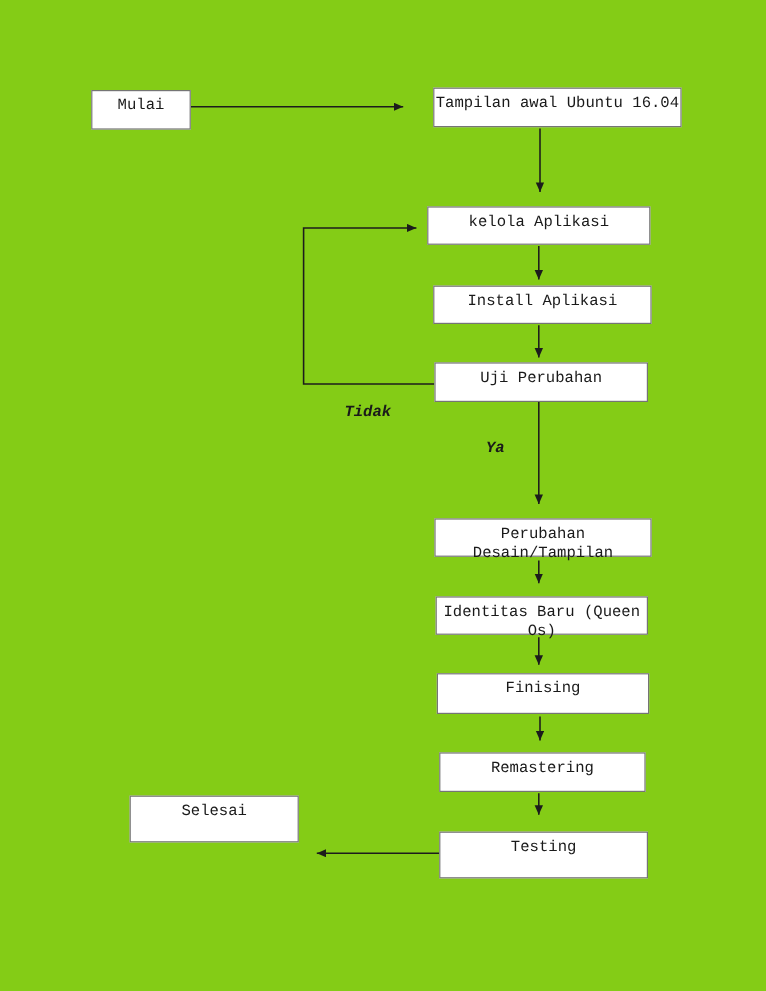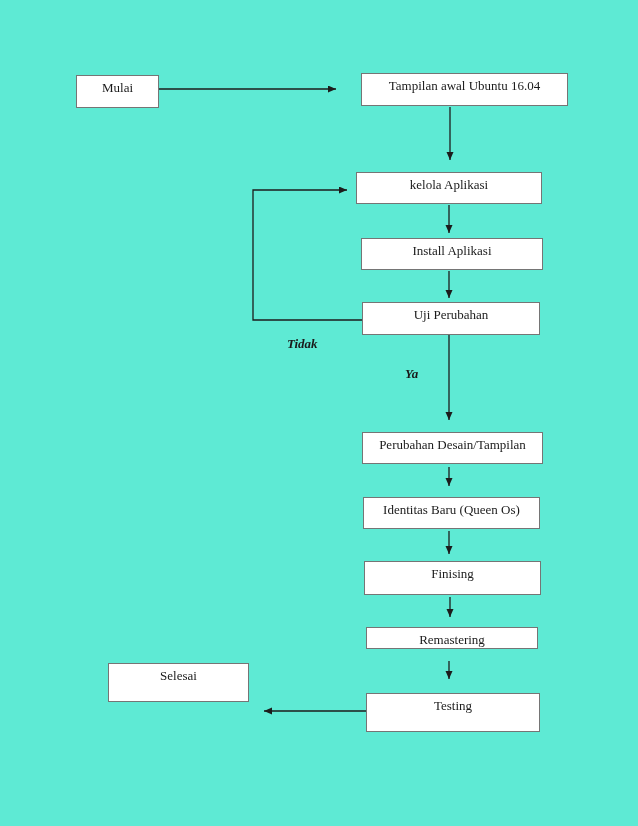--- a/index.html
+++ b/index.html
@@ -4,22 +4,22 @@
 <style>
   html, body {
     margin: 0;
     padding: 0;
     background: #ffffff;
   }
   .page {
     position: relative;
     width: 638px;
     height: 826px;
-    background: #5eead4;
-    font-family: Liberation Serif, serif;
+    background: #84cc16;
+    font-family: Liberation Mono, monospace;
     overflow: hidden;
   }
   .connector-layer {
     position: absolute;
     left: 0;
     top: 0;
     width: 638px;
     height: 826px;
   }
   .node {
@@ -44,21 +44,21 @@
   }
   
   .n-mulai       { left: 76px;  top: 75px;  width: 83px;  height: 33px; }
   .n-tampilan    { left: 361px; top: 73px;  width: 207px; height: 33px; }
   .n-kelola      { left: 356px; top: 172px; width: 186px; height: 32px; }
   .n-install     { left: 361px; top: 238px; width: 182px; height: 32px; }
   .n-uji         { left: 362px; top: 302px; width: 178px; height: 33px; }
   .n-perubahan   { left: 362px; top: 432px; width: 181px; height: 32px; }
   .n-identitas   { left: 363px; top: 497px; width: 177px; height: 32px; }
   .n-finising    { left: 364px; top: 561px; width: 177px; height: 34px; }
-  .n-remastering { left: 366px; top: 627px; width: 172px; height: 22px; }
+  .n-remastering { left: 366px; top: 627px; width: 172px; height: 33px; }
   .n-testing     { left: 366px; top: 693px; width: 174px; height: 39px; }
   .n-selesai     { left: 108px; top: 663px; width: 141px; height: 39px; }
   .l-tidak       { left: 287px; top: 337px; }
   .l-ya          { left: 405px; top: 367px; }
 </style>
 </head>
 <body>
 
 <div class="page">
 

